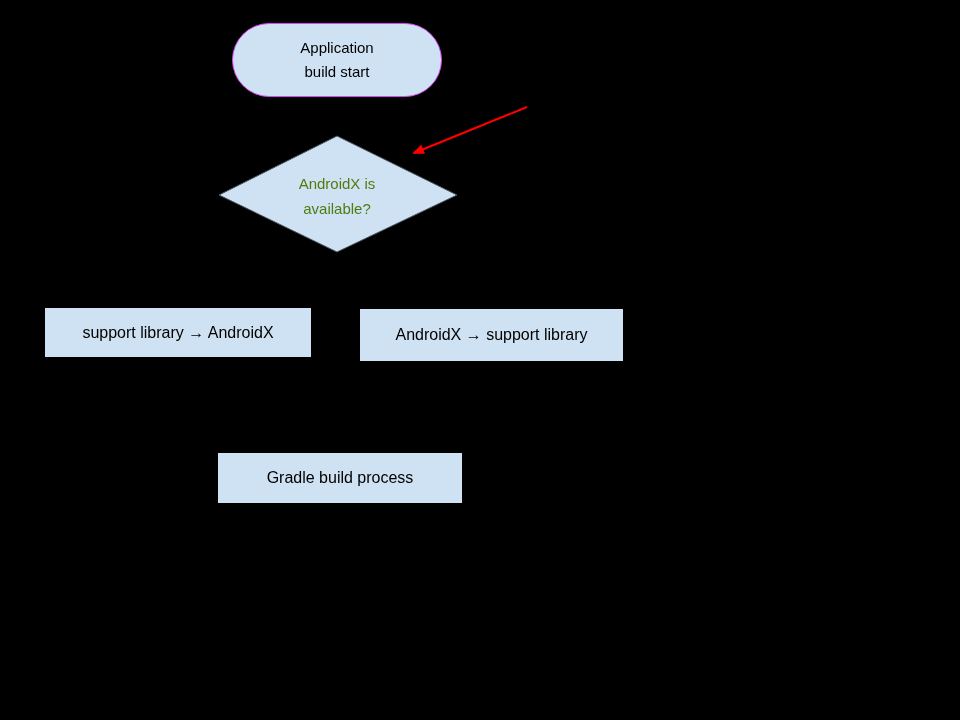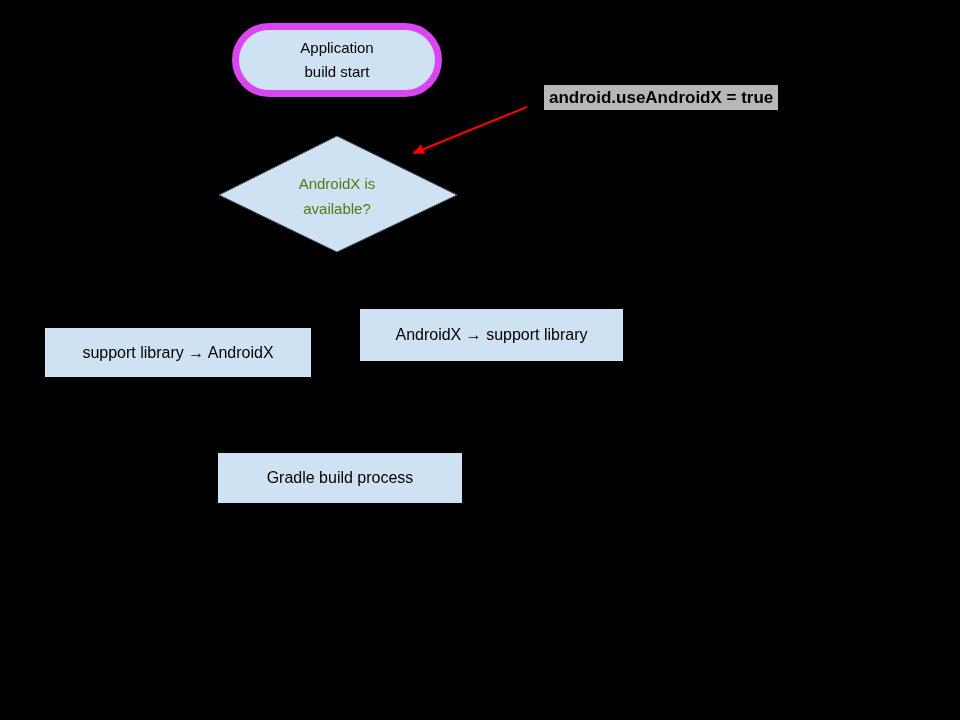--- a/index.html
+++ b/index.html
@@ -35,21 +35,21 @@
   }
   .node-label {
     white-space: pre-line;
   }
   .start-node {
     left: 232px;
     top: 23px;
     width: 210px;
     height: 74px;
     border-radius: 37px;
-    border: 7px solid #d946ef;
+    border: 1px solid #d946ef;
     font-size: 15px;
     line-height: 24px;
   }
   .decision-label {
     position: absolute;
     left: 247px;
     top: 170px;
     width: 180px;
     height: 52px;
     display: flex;
@@ -59,21 +59,20 @@
     font-size: 15px;
     line-height: 25px;
     color: #4d7c0f;
   }
   .process-left {
     left: 45px;
     top: 308px;
     width: 266px;
     height: 49px;
     font-size: 16px;
-    margin-top: 20px;
   }
   .process-right {
     left: 360px;
     top: 309px;
     width: 263px;
     height: 52px;
     font-size: 16px;
   }
   .gradle-node {
     left: 218px;
@@ -114,21 +113,20 @@
   <div class="node start-node">
     <span class="node-label">Application
 build start</span>
   </div>
 
   <div class="decision-label">
     <span class="node-label">AndroidX is
 available?</span>
   </div>
 
-  <div class="annotation-label">android.useAndroidX = true</div>
 
   <div class="node process-left">
     <span class="node-label">support library → AndroidX</span>
   </div>
 
   <div class="node process-right">
     <span class="node-label">AndroidX → support library</span>
   </div>
 
   <div class="node gradle-node">

